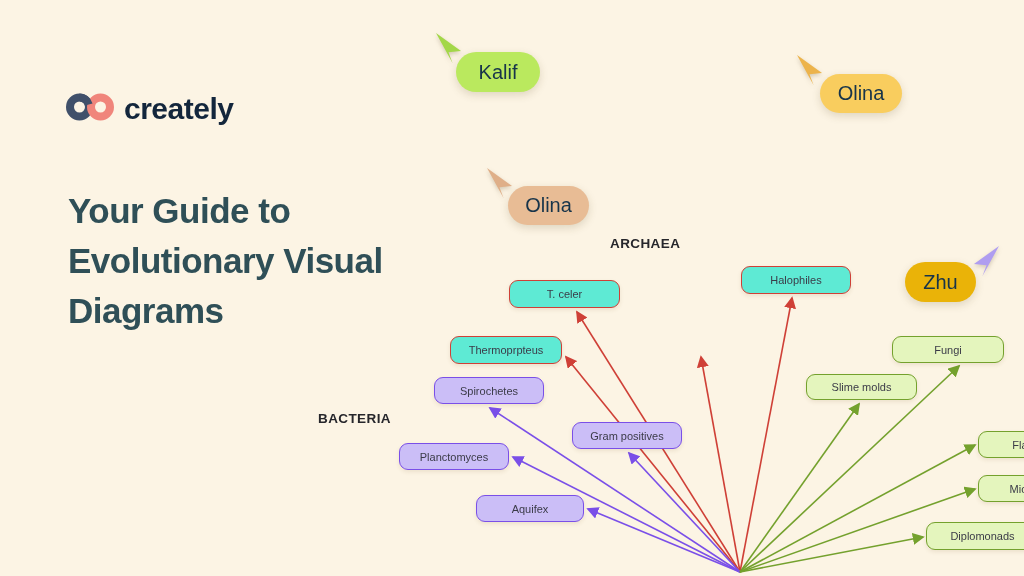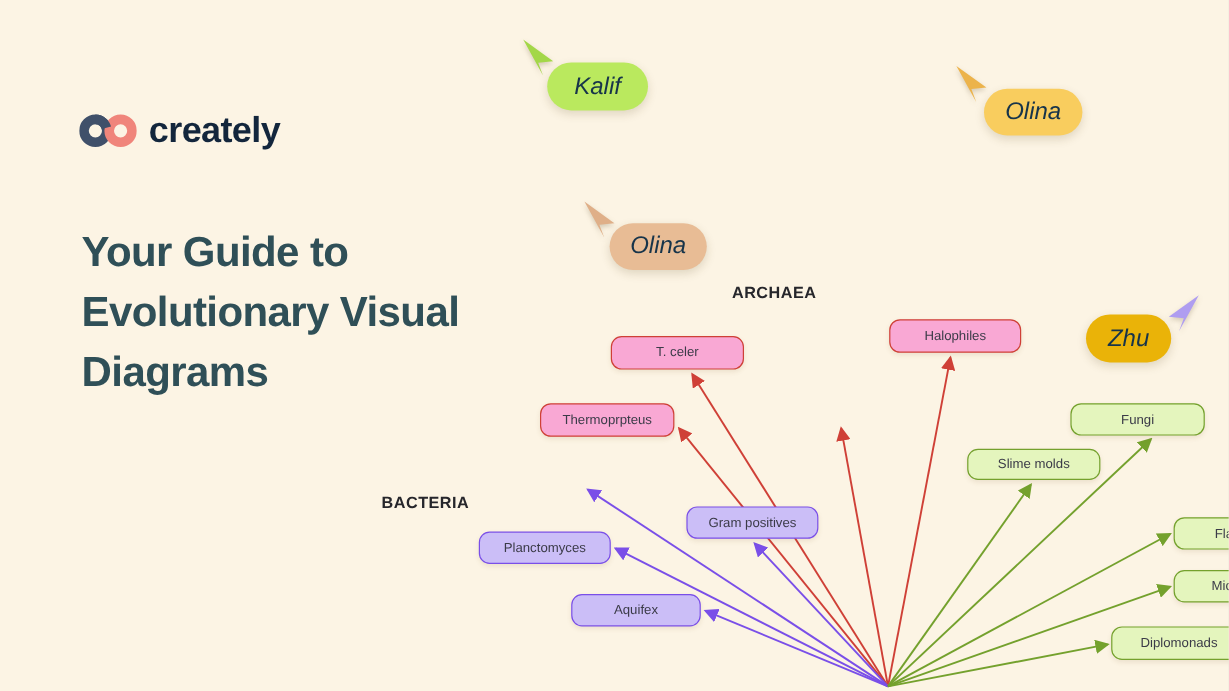--- a/index.html
+++ b/index.html
@@ -2,38 +2,38 @@
 <html><head>
 <meta charset="utf-8">
 <style>
   html,body{margin:0;padding:0;background:#e8e4da;}
   .canvas{
     position:relative;width:1024px;height:576px;overflow:hidden;
     background:#FCF4E4;
     font-family:"Liberation Sans","DejaVu Sans",sans-serif;
   }
   
-  .logo{position:absolute;left:66px;top:92px;display:flex;align-items:center;gap:10px;cursor:pointer;}
+  .logo{position:absolute;left:66px;top:92px;display:flex;gap:10px;cursor:pointer;}
   .logo-word{font-size:30px;font-weight:700;color:#13263C;letter-spacing:-0.5px;}
   
   .title{position:absolute;left:68px;top:186px;width:420px;color:#2F4F57;
          font-size:35px;font-weight:700;line-height:50px;letter-spacing:-0.5px;}
   
   .cursor-group{position:absolute;}
   .pill{position:absolute;display:flex;align-items:center;justify-content:center;
         border-radius:22px;font-size:20px;font-weight:500;color:#17344A;
-        box-shadow:0 3px 8px rgba(90,70,30,.18);font-style:italic;}
+        box-shadow:0 3px 8px rgba(90,70,30,.18);}
   .cursor-svg{position:absolute;filter:drop-shadow(0 2px 2px rgba(90,70,30,.25));}
   
   .edges{position:absolute;left:0;top:0;}
   .group-label{position:absolute;font-size:13.5px;font-weight:700;color:#26262B;letter-spacing:.4px;}
   .node{position:absolute;display:flex;align-items:center;justify-content:center;
         border-radius:9px;font-size:11px;color:#3B3B48;text-align:center;
         box-shadow:0 2px 4px rgba(120,90,40,.12);box-sizing:border-box;}
-  .node.red{background:#f9a8d4;border:1.6px solid #CF4037;}
+  .node.red{background:#5eead4;border:1.6px solid #CF4037;}
   .node.purple{background:#CBBEF7;border:1.6px solid #7A4FE8;}
   .node.green{background:#E4F5BD;border:1.6px solid #74A12D;}
 </style>
 </head>
 <body>
 
 <div class="canvas">
 
   <div class="logo">
     <svg width="48" height="30" viewBox="0 0 48 30">
@@ -107,20 +107,21 @@
     <line x1="740" y1="572" x2="975" y2="489" stroke="#74A12D" stroke-width="1.6" marker-end="url(#arr-green)"></line>
     <line x1="740" y1="572" x2="923" y2="537" stroke="#74A12D" stroke-width="1.6" marker-end="url(#arr-green)"></line>
   </svg>
 
   <div class="group-label" style="left:610px;top:236px">ARCHAEA</div>
   <div class="group-label" style="left:318px;top:411px">BACTERIA</div>
 
   <div class="node red" style="left:509px;top:280px;width:111px;height:28px">T. celer</div>
   <div class="node red" style="left:450px;top:336px;width:112px;height:28px">Thermoprpteus</div>
   <div class="node red" style="left:741px;top:266px;width:110px;height:28px">Halophiles</div>
+  <div class="node purple" style="left:434px;top:377px;width:110px;height:27px">Spirochetes</div>
   <div class="node purple" style="left:572px;top:422px;width:110px;height:27px">Gram positives</div>
   <div class="node purple" style="left:399px;top:443px;width:110px;height:27px">Planctomyces</div>
   <div class="node purple" style="left:476px;top:495px;width:108px;height:27px">Aquifex</div>
   <div class="node green" style="left:806px;top:374px;width:111px;height:26px">Slime molds</div>
   <div class="node green" style="left:892px;top:336px;width:112px;height:27px">Fungi</div>
   <div class="node green" style="left:978px;top:431px;width:90px;height:27px">Flag</div>
   <div class="node green" style="left:978px;top:475px;width:90px;height:27px">Micro</div>
   <div class="node green" style="left:926px;top:522px;width:113px;height:28px">Diplomonads</div>
 
 </div>

